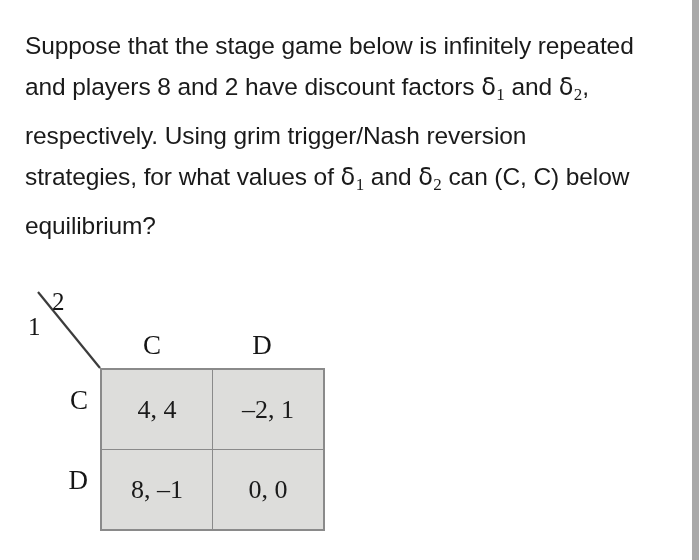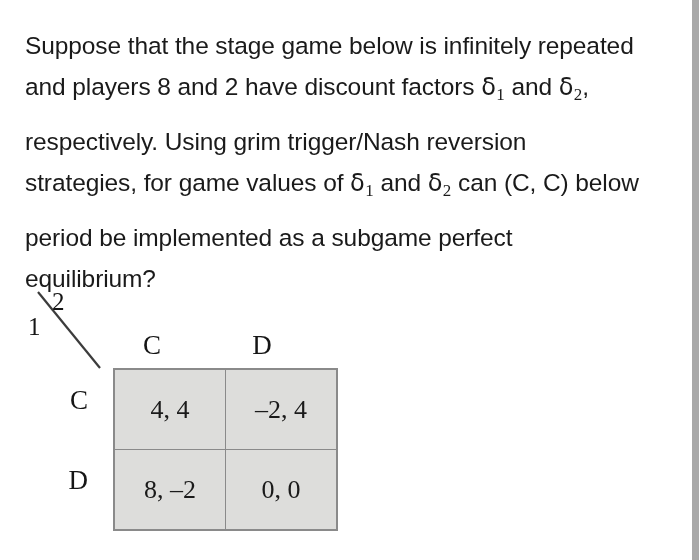--- a/index.html
+++ b/index.html
@@ -24,21 +24,21 @@
     width: 645px;
   }
   .q-line {
     font-family: "Liberation Sans", sans-serif;
     font-size: 24.5px;
     line-height: 41px;
     color: #1a1a1a;
     white-space: nowrap;
     letter-spacing: -0.1px;
   }
-  .q-line.gap-above { margin-top: 6px; }
+  .q-line.gap-above { }
 
   .mathvar {
     font-family: "DejaVu Sans", sans-serif;
     font-size: 24px;
   }
   .sub {
     font-family: "Liberation Serif", serif;
     font-size: 17px;
     vertical-align: -0.30em;
     padding-left: 0.5px;
@@ -91,21 +91,21 @@
     color: #151515;
     text-align: right;
     width: 30px;
     left: 58px;
   }
   #row-header-c { top: 103px; }
   #row-header-d { top: 183px; }
 
   #payoff-table {
     position: absolute;
-    left: 113px;
+    left: 100px;
     top: 86px;
     width: 220px;
     height: 159px;
     border-collapse: collapse;
     table-layout: fixed;
     background: #dddddb;
     border: 2px solid #8a8a8a;
   }
   #payoff-table td {
     width: 110px;
@@ -148,26 +148,23 @@
 
   <div class="q-line">
     <span>and players 8 and 2 have discount factors </span><span class="mathvar">δ</span><span class="sub">1</span><span> and </span><span class="mathvar">δ</span><span class="sub">2</span><span>,</span>
   </div>
 
   <div class="q-line gap-above">
     <span>respectively. Using grim trigger/Nash reversion</span>
   </div>
 
   <div class="q-line">
-    <span>strategies, for game values of </span><span class="mathvar">δ</span><span class="sub">1</span><span> and </span><span class="mathvar">δ</span><span class="sub">2</span><span> can (C, C) below</span>
-  </div>
-
-  <div class="q-line gap-above">
-    <span>period be implemented as a subgame perfect</span>
-  </div>
+    <span>strategies, for what values of </span><span class="mathvar">δ</span><span class="sub">1</span><span> and </span><span class="mathvar">δ</span><span class="sub">2</span><span> can (C, C) below</span>
+  </div>
+
 
   <div class="q-line">
     <span>equilibrium?</span>
   </div>
 </div>
 
 <div id="matrix-figure">
 
   <svg id="corner-diagonal" viewBox="0 0 180 110" xmlns="http://www.w3.org/2000/svg">
     <line x1="38" y1="10" x2="100" y2="86" stroke="#3c3c3c" stroke-width="2.2"></line>
@@ -182,24 +179,24 @@
   <div class="col-header" id="col-header-d">D</div>
 
   <div class="row-header" id="row-header-c">C</div>
 
   <div class="row-header" id="row-header-d">D</div>
 
   <table id="payoff-table">
     <tbody>
         <tr>
       <td>4, 4</td>
-      <td>–2, 4</td>
+      <td>–2, 1</td>
     </tr>
     <tr>
-      <td>8, –2</td>
+      <td>8, –1</td>
       <td>0, 0</td>
     </tr>
   </tbody>
     </table>
 </div>
 
 <div id="scrollbar-track">
   <div id="scrollbar-thumb"></div>
 </div>
 

